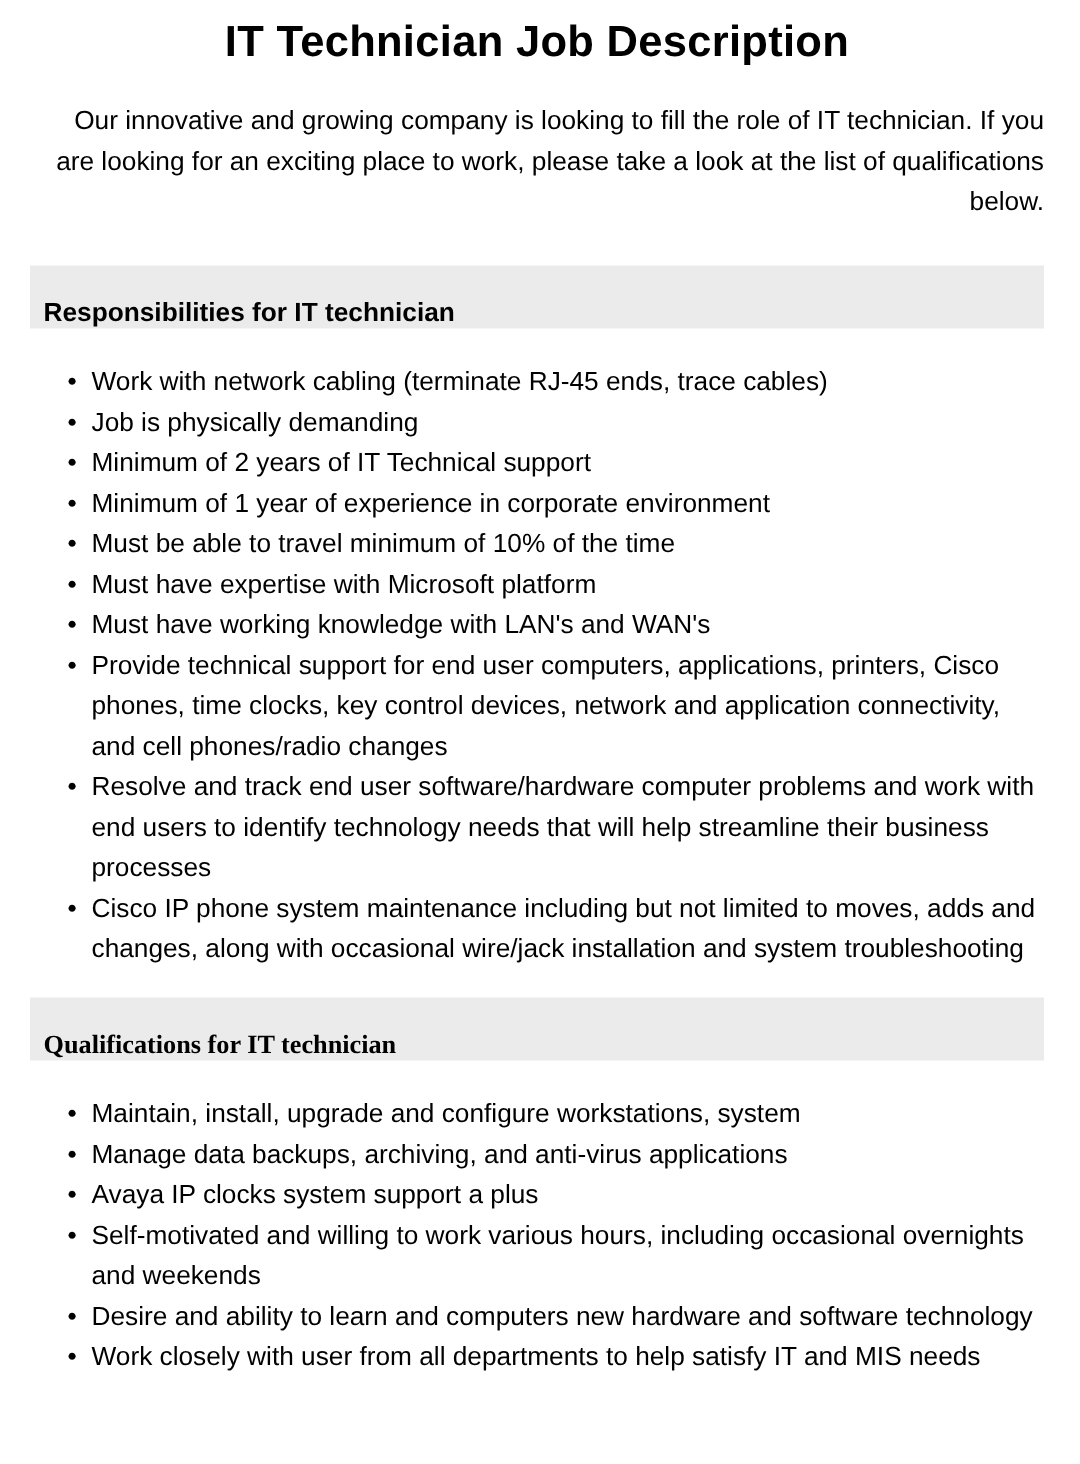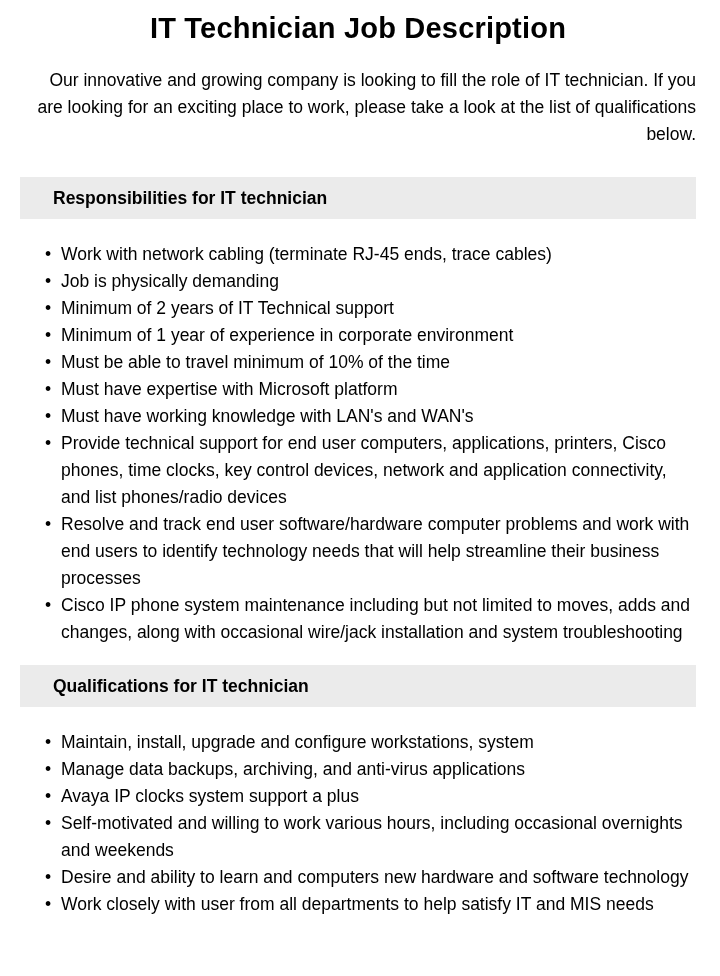--- a/index.html
+++ b/index.html
@@ -31,29 +31,30 @@
   .intro {
     font-size: 17.5px;
     line-height: 27px;
     margin: 21px 0 0 0;
     text-align: right;
   }
   .section-band {
     background: #ebebeb;
     height: 42px;
     display: flex;
-    align-items: center;
-    padding-left: 33px;
+    align-items: flex-end;
+    padding-left: 9px;
     box-sizing: border-box;
   }
   .section-band.first {
     margin-top: 29px;
   }
   .section-band.second {
     margin-top: 19px;
+    font-family: Liberation Serif, serif;
   }
   .section-heading {
     font-size: 17.5px;
     font-weight: 700;
   }
   ul.bullet-list {
     list-style: none;
     margin: 22px 0 0 0;
     padding: 0 0 0 25px;
   }
@@ -86,21 +87,21 @@
   </div>
 
   <ul class="bullet-list">
     <li>Work with network cabling (terminate RJ-45 ends, trace cables)</li>
     <li>Job is physically demanding</li>
     <li>Minimum of 2 years of IT Technical support</li>
     <li>Minimum of 1 year of experience in corporate environment</li>
     <li>Must be able to travel minimum of 10% of the time</li>
     <li>Must have expertise with Microsoft platform</li>
     <li>Must have working knowledge with LAN's and WAN's</li>
-    <li>Provide technical support for end user computers, applications, printers, Cisco phones, time clocks, key control devices, network and application connectivity, and list phones/radio devices</li>
+    <li>Provide technical support for end user computers, applications, printers, Cisco phones, time clocks, key control devices, network and application connectivity, and cell phones/radio changes</li>
     <li>Resolve and track end user software/hardware computer problems and work with end users to identify technology needs that will help streamline their business processes</li>
     <li>Cisco IP phone system maintenance including but not limited to moves, adds and changes, along with occasional wire/jack installation and system troubleshooting</li>
   </ul>
 
   <div class="section-band second">
     <span class="section-heading">Qualifications for IT technician</span>
   </div>
 
   <ul class="bullet-list">
     <li>Maintain, install, upgrade and configure workstations, system</li>

